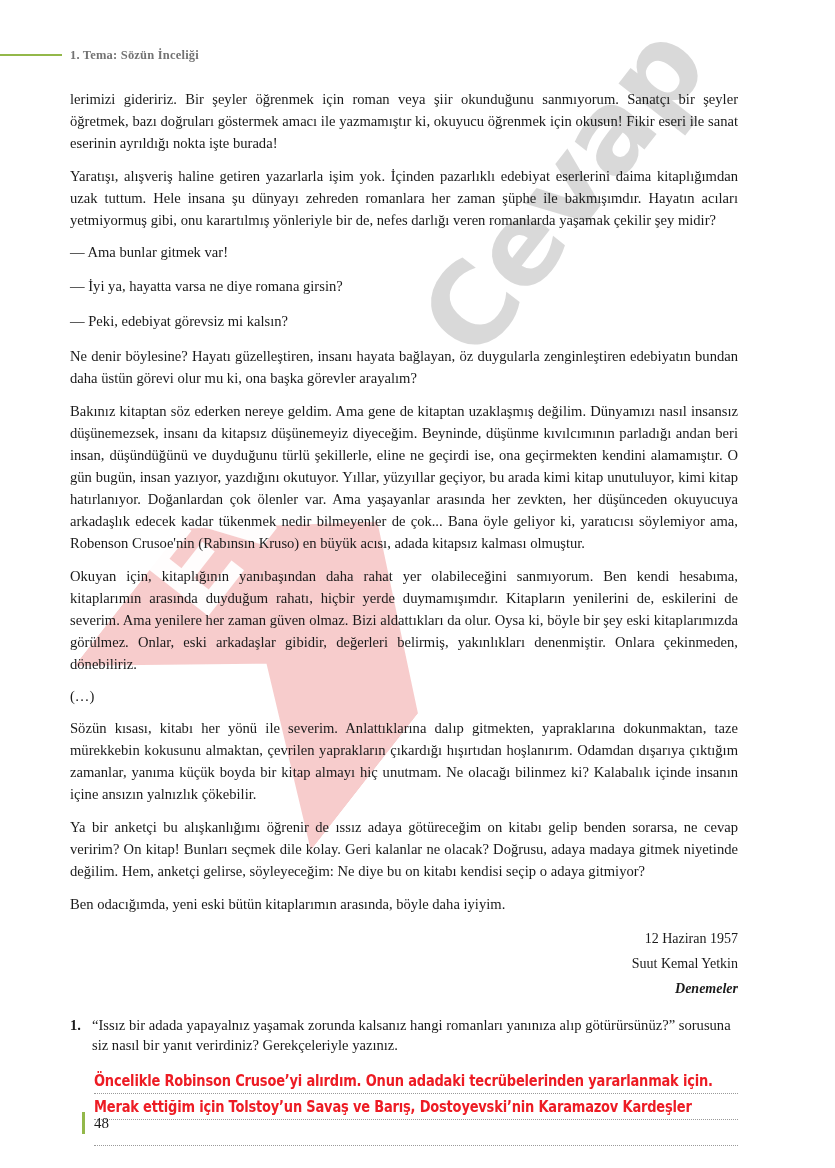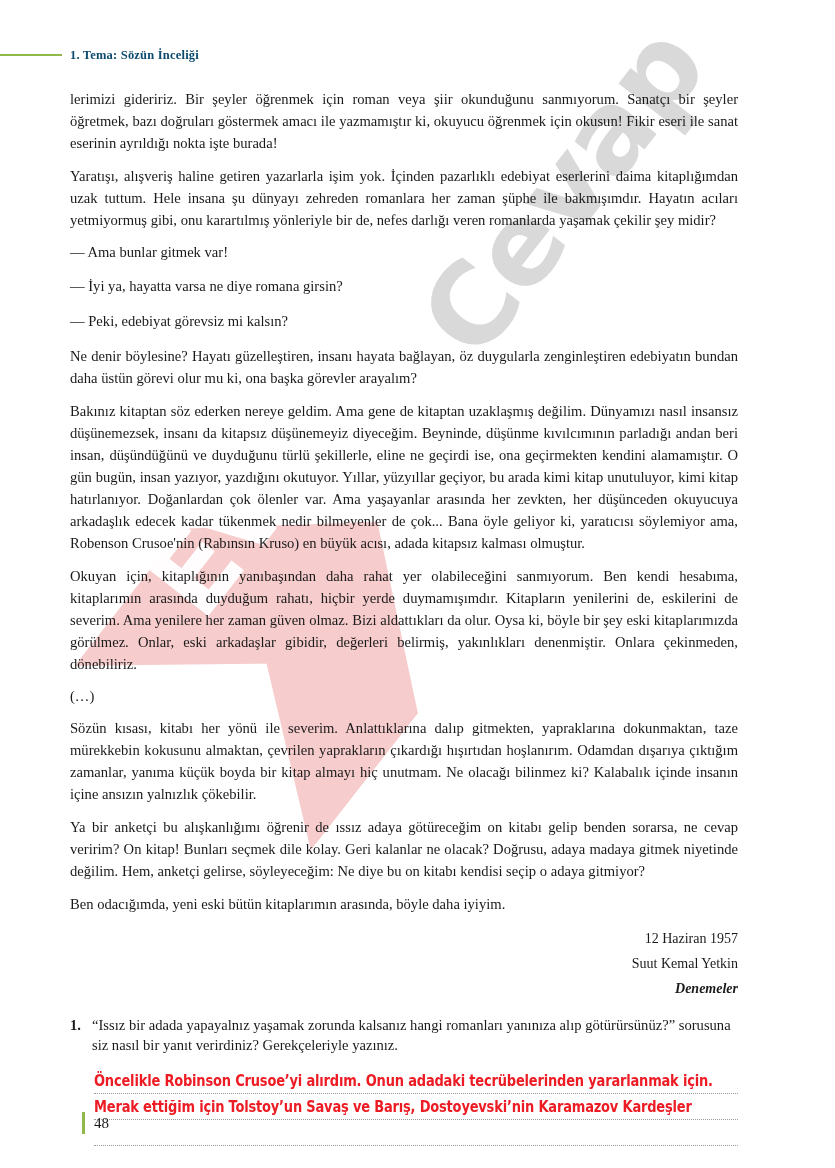--- a/index.html
+++ b/index.html
@@ -30,21 +30,21 @@
   .header-rule {
     width: 62px;
     height: 0;
     border-top: 2px solid #93b84a;
     margin-right: 8px;
   }
   .header-title {
     font-family: "Liberation Serif", "DejaVu Serif", serif;
     font-size: 12.5px;
     font-weight: bold;
-    color: #0c4a6e;
+    color: #737373;
     letter-spacing: .2px;
     white-space: nowrap;
   }
 
   
   .watermark {
     position: absolute;
     left: 0;
     top: 0;
     width: 835px;

